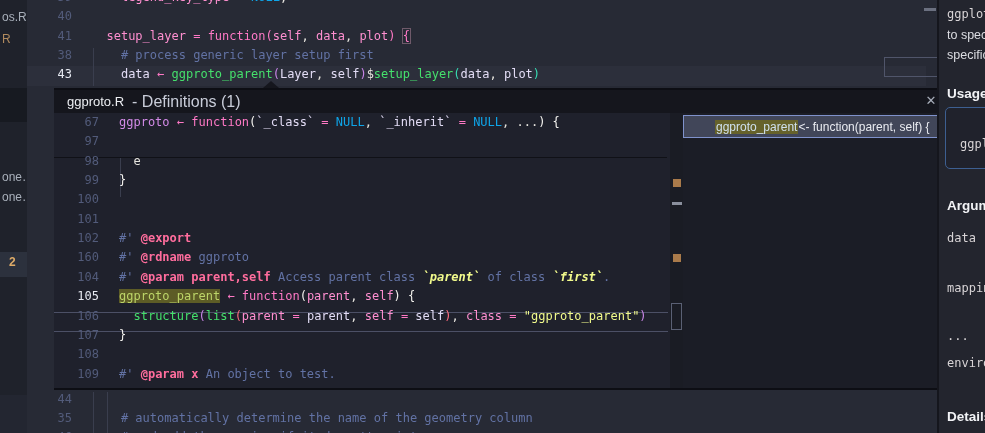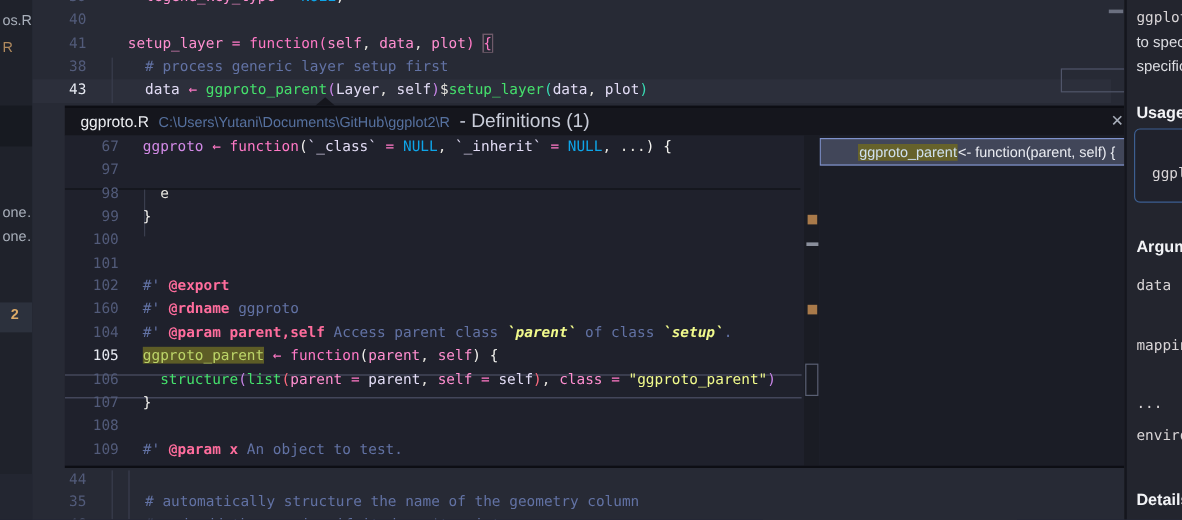--- a/index.html
+++ b/index.html
@@ -123,58 +123,57 @@
 
     <div id="main-top">
         <div class="cl" style="top: -10px;"><span class="ln">39</span><span class="src"><span class="tk-d">    </span><span class="tk-p">legend_key_type</span><span class="tk-d"> </span><span class="tk-k">=</span><span class="tk-d"> </span><span class="tk-n">NULL</span><span class="tk-d">,</span></span></div>
         <div class="cl" style="top: 9.3px;"><span class="ln">40</span><span class="src"></span></div>
         <div class="cl" style="top: 28.6px;"><span class="ln">41</span><span class="src"><span class="tk-d">  </span><span class="tk-p">setup_layer</span><span class="tk-d"> </span><span class="tk-k">=</span><span class="tk-d"> </span><span class="tk-k">function</span><span class="tk-k">(</span><span class="tk-p">self</span><span class="tk-d">, </span><span class="tk-p">data</span><span class="tk-d">, </span><span class="tk-p">plot</span><span class="tk-k">)</span><span class="tk-d"> </span><span class="tk-bm">{</span></span></div>
         <div class="cl" style="top: 47.9px;"><span class="ln">38</span><span class="src"><span class="tk-d">    </span><span class="tk-c"># process generic layer setup first</span></span></div>
         <div class="cl" style="top: 67.2px;"><span class="ln act">43</span><span class="src"><span class="tk-d">    </span><span class="tk-v">data</span><span class="tk-d"> </span><span class="tk-k">←</span><span class="tk-d"> </span><span class="tk-f">ggproto_parent</span><span class="tk-b1">(</span><span class="tk-v">Layer</span><span class="tk-d">, </span><span class="tk-v">self</span><span class="tk-b1">)</span><span class="tk-d">$</span><span class="tk-f">setup_layer</span><span class="tk-b3">(</span><span class="tk-v">data</span><span class="tk-d">, </span><span class="tk-v">plot</span><span class="tk-b3">)</span></span></div>
       </div>
     <div id="main-bottom">
         <div class="cl" style="top: 392px;"><span class="ln">44</span><span class="src"></span></div>
-        <div class="cl" style="top: 411px;"><span class="ln">35</span><span class="src"><span class="tk-d">    </span><span class="tk-c"># automatically structure the name of the geometry column</span></span></div>
+        <div class="cl" style="top: 411px;"><span class="ln">35</span><span class="src"><span class="tk-d">    </span><span class="tk-c"># automatically determine the name of the geometry column</span></span></div>
         <div class="cl" style="top: 430px;"><span class="ln">46</span><span class="src"><span class="tk-d">    </span><span class="tk-c"># and add the mapping if it doesn't exist</span></span></div>
       </div>
 
     <div class="indent-guide" style="left:66px; top:48px; height:38px;"></div>
     <div class="indent-guide" style="left:66px; top:392px; height:41px;"></div>
     <div class="indent-guide" style="left:80px; top:392px; height:41px;"></div>
 
     <div class="mm-slider"></div>
     <div class="ruler-dash"></div>
     <div class="ruler-mark"></div>
 
     <div class="peek">
       <div class="peek-arrow"></div>
       <div class="peek-border-top"></div>
 
       <div class="peek-header">
         <span class="peek-title">ggproto.R</span>
-        <span class="peek-path">C:\Users\Yutani\Documents\GitHub\ggplot2\R</span>
         <span class="peek-suffix">- Definitions (1)</span>
         <span class="peek-close">✕</span>
       </div>
 
       <div class="peek-body">
         <div class="peek-code">
           <div class="def-separator"></div>
           <div class="cur-line-peek"></div>
           <div class="indent-guide" style="left:66px; top:45px; height:39px;"></div>
           <div id="peek-lines">
               <div class="cl" style="top: 2px;"><span class="ln">67</span><span class="src"><span class="tk-m">ggproto</span><span class="tk-d"> </span><span class="tk-k">←</span><span class="tk-d"> </span><span class="tk-k">function</span><span class="tk-w">(</span><span class="tk-v">`_class`</span><span class="tk-d"> </span><span class="tk-k">=</span><span class="tk-d"> </span><span class="tk-n">NULL</span><span class="tk-d">, </span><span class="tk-v">`_inherit`</span><span class="tk-d"> </span><span class="tk-k">=</span><span class="tk-d"> </span><span class="tk-n">NULL</span><span class="tk-d">, </span><span class="tk-d">...</span><span class="tk-w">) {</span></span></div>
               <div class="cl" style="top: 21.35px;"><span class="ln">97</span><span class="src"></span></div>
               <div class="cl" style="top: 40.7px;"><span class="ln">98</span><span class="src"><span class="tk-d">  </span><span class="tk-d">e</span></span></div>
               <div class="cl" style="top: 60.05px;"><span class="ln">99</span><span class="src"><span class="tk-w">}</span></span></div>
               <div class="cl" style="top: 79.4px;"><span class="ln">100</span><span class="src"></span></div>
               <div class="cl" style="top: 98.75px;"><span class="ln">101</span><span class="src"></span></div>
               <div class="cl" style="top: 118.1px;"><span class="ln">102</span><span class="src"><span class="tk-c">#' </span><span class="tk-t">@export</span></span></div>
               <div class="cl" style="top: 137.45px;"><span class="ln">160</span><span class="src"><span class="tk-c">#' </span><span class="tk-t">@rdname</span><span class="tk-c"> ggproto</span></span></div>
-              <div class="cl" style="top: 156.8px;"><span class="ln">104</span><span class="src"><span class="tk-c">#' </span><span class="tk-t">@param parent,self</span><span class="tk-c"> Access parent class </span><span class="tk-y">`parent`</span><span class="tk-c"> of class </span><span class="tk-y">`setup`</span><span class="tk-c">.</span></span></div>
+              <div class="cl" style="top: 156.8px;"><span class="ln">104</span><span class="src"><span class="tk-c">#' </span><span class="tk-t">@param parent,self</span><span class="tk-c"> Access parent class </span><span class="tk-y">`parent`</span><span class="tk-c"> of class </span><span class="tk-y">`first`</span><span class="tk-c">.</span></span></div>
               <div class="cl" style="top: 176.15px;"><span class="ln act">105</span><span class="src"><span class="tk-hl">ggproto_parent</span><span class="tk-d"> </span><span class="tk-k">←</span><span class="tk-d"> </span><span class="tk-k">function</span><span class="tk-w">(</span><span class="tk-p">parent</span><span class="tk-d">, </span><span class="tk-p">self</span><span class="tk-w">) {</span></span></div>
               <div class="cl" style="top: 195.5px;"><span class="ln">106</span><span class="src"><span class="tk-d">  </span><span class="tk-f">structure</span><span class="tk-b1">(</span><span class="tk-f">list</span><span class="tk-b2">(</span><span class="tk-p">parent</span><span class="tk-d"> </span><span class="tk-k">=</span><span class="tk-d"> </span><span class="tk-v">parent</span><span class="tk-d">, </span><span class="tk-p">self</span><span class="tk-d"> </span><span class="tk-k">=</span><span class="tk-d"> </span><span class="tk-v">self</span><span class="tk-b2">)</span><span class="tk-d">, </span><span class="tk-p">class</span><span class="tk-d"> </span><span class="tk-k">=</span><span class="tk-d"> </span><span class="tk-s">"ggproto_parent"</span><span class="tk-b1">)</span></span></div>
               <div class="cl" style="top: 214.85px;"><span class="ln">107</span><span class="src"><span class="tk-w">}</span></span></div>
               <div class="cl" style="top: 234.2px;"><span class="ln">108</span><span class="src"></span></div>
               <div class="cl" style="top: 253.55px;"><span class="ln">109</span><span class="src"><span class="tk-c">#' </span><span class="tk-t">@param x</span><span class="tk-c"> An object to test.</span></span></div>
             </div>
         </div>
 
         <div class="peek-ruler">
           <div class="pr-mark1"></div>

